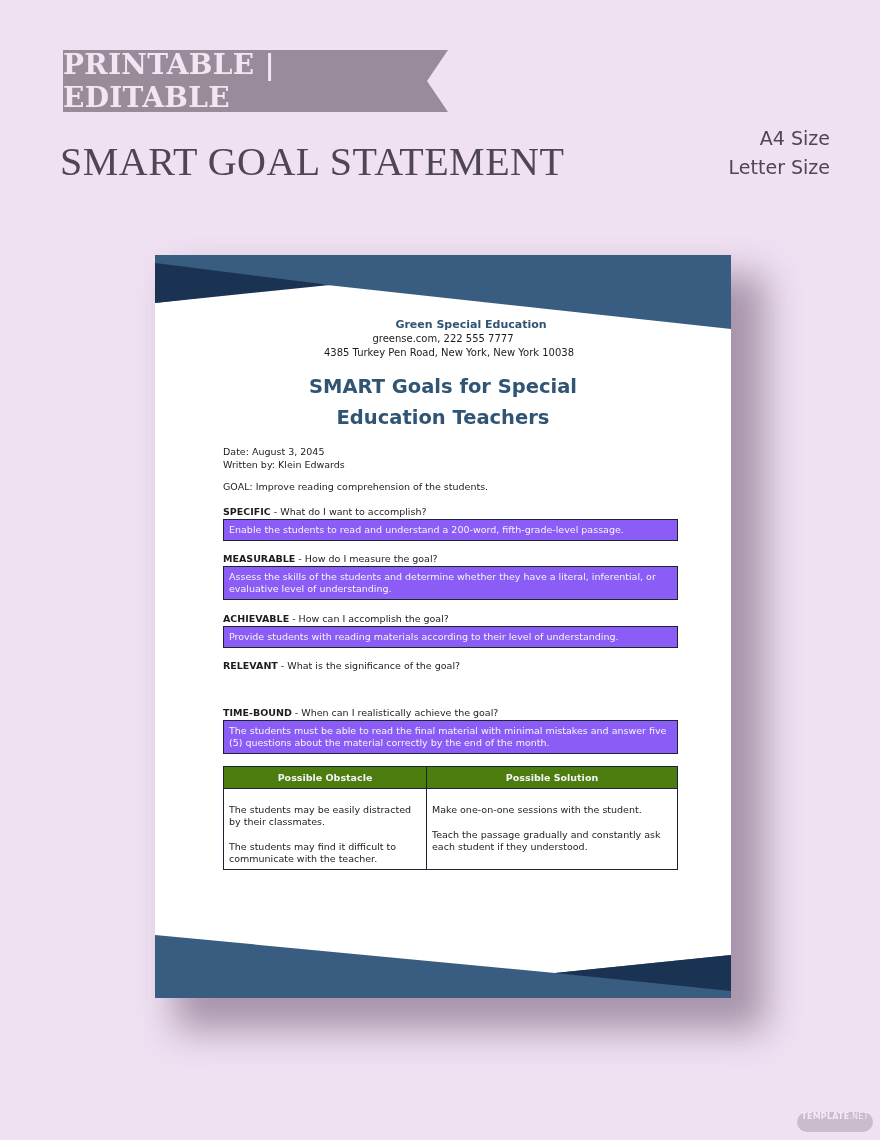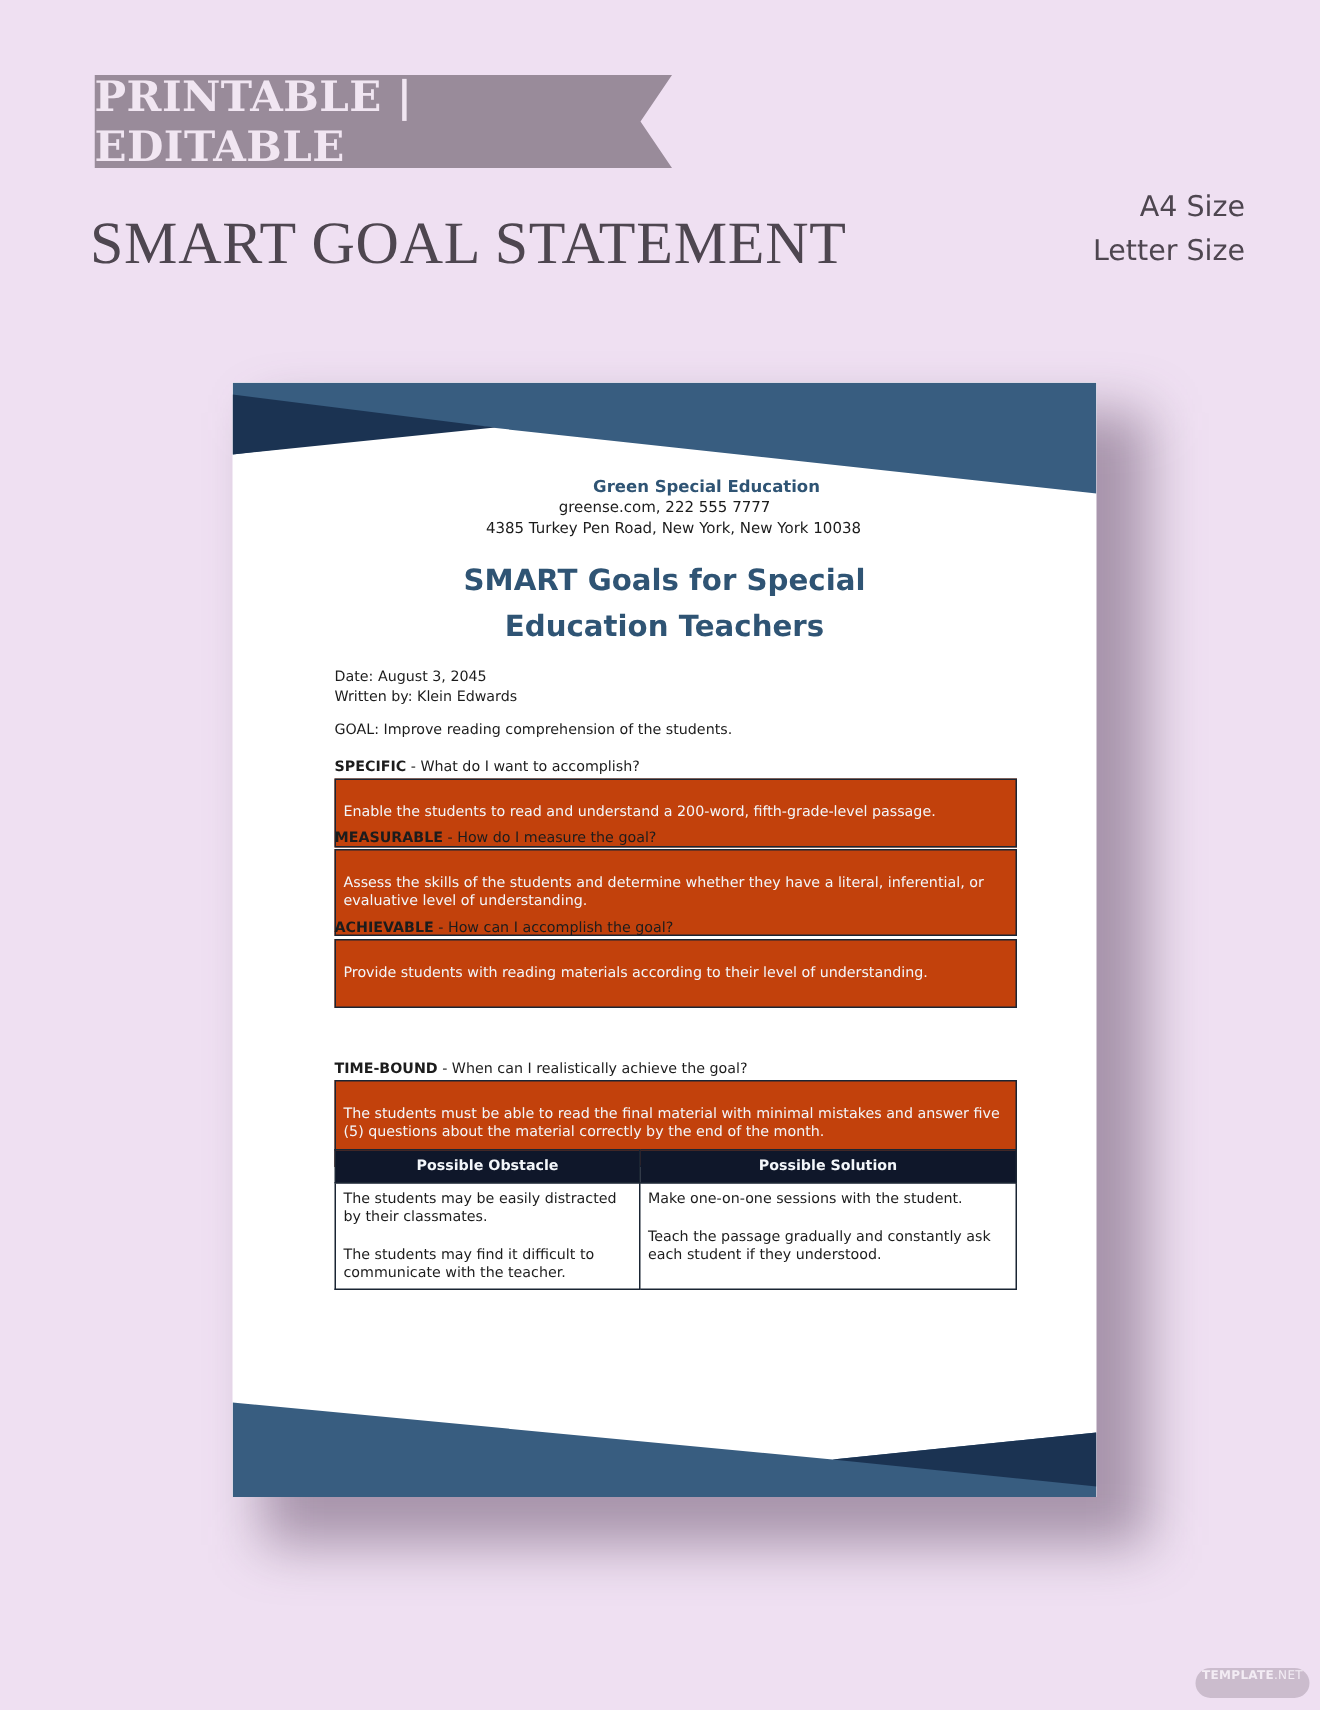--- a/index.html
+++ b/index.html
@@ -55,34 +55,34 @@
       position: absolute; left: 68px; font-family: "DejaVu Sans", sans-serif;
       font-size: 9.5px; color: #1c1c1c; white-space: nowrap;
     }
     .section { position: absolute; left: 68px; width: 455px; }
     .section-label {
       font-family: "DejaVu Sans", sans-serif; font-size: 9.5px; color: #1c1c1c;
       white-space: nowrap; height: 13px; line-height: 13px;
     }
     .section-label b { font-weight: bold; }
     .section-box {
-      margin-top: 1px; background: #c2410c; border: 1.5px solid #1a2533;
+      margin-top: 1px; background: #8b5cf6; border: 1.5px solid #1a2533;
       color: #f3f6fa; font-family: "DejaVu Sans", sans-serif; font-size: 9.5px;
-      line-height: 12px; padding: 16px 5px;
+      line-height: 12px; padding: 4px 5px;
     }
     table.ob {
       position: absolute; left: 68px; top: 511px; width: 455px;
       border-collapse: collapse; font-family: "DejaVu Sans", sans-serif; font-size: 9.5px;
     }
     table.ob th {
-      background: #0f172a; color: #f3f6fa; font-weight: bold; height: 22px;
+      background: #4d7c0f; color: #f3f6fa; font-weight: bold; height: 22px;
       border: 1.5px solid #1a2533; text-align: center;
     }
     table.ob td {
-      border: 1.5px solid #1a2533; vertical-align: top; padding: 5px 5px 4px 5px;
+      border: 1.5px solid #1a2533; vertical-align: top; padding: 15px 5px 4px 5px;
       color: #1c1c1c; line-height: 12px; height: 70px;
     }
     table.ob td p + p { margin-top: 13px; }
     .badge {
       position: absolute; left: 797px; top: 1112px; width: 76px; height: 20px;
       border-radius: 10px; background: #cbbccd; color: #f3ecf4;
       font-family: "DejaVu Sans", sans-serif; font-size: 8px; font-weight: bold;
       display: flex; align-items: flex-start; justify-content: center; letter-spacing: 0.2px;
     }
     .badge span.light { font-weight: normal; }
@@ -137,20 +137,21 @@
       <div class="section-label"><b>MEASURABLE</b><span> - How do I measure the goal?</span></div>
       <div class="section-box">Assess the skills of the students and determine whether they have a literal, inferential, or evaluative level of understanding.</div>
     </div>
 
     <div class="section" style="top:357px;">
       <div class="section-label"><b>ACHIEVABLE</b><span> - How can I accomplish the goal?</span></div>
       <div class="section-box">Provide students with reading materials according to their level of understanding.</div>
     </div>
 
     <div class="section" style="top:404px;">
+      <div class="section-label"><b>RELEVANT</b><span> - What is the significance of the goal?</span></div>
     </div>
 
     <div class="section" style="top:451px;">
       <div class="section-label"><b>TIME-BOUND</b><span> - When can I realistically achieve the goal?</span></div>
       <div class="section-box">The students must be able to read the final material with minimal mistakes and answer five (5) questions about the material correctly by the end of the month.</div>
     </div>
 
     <table class="ob">
       <thead>
         <tr>

